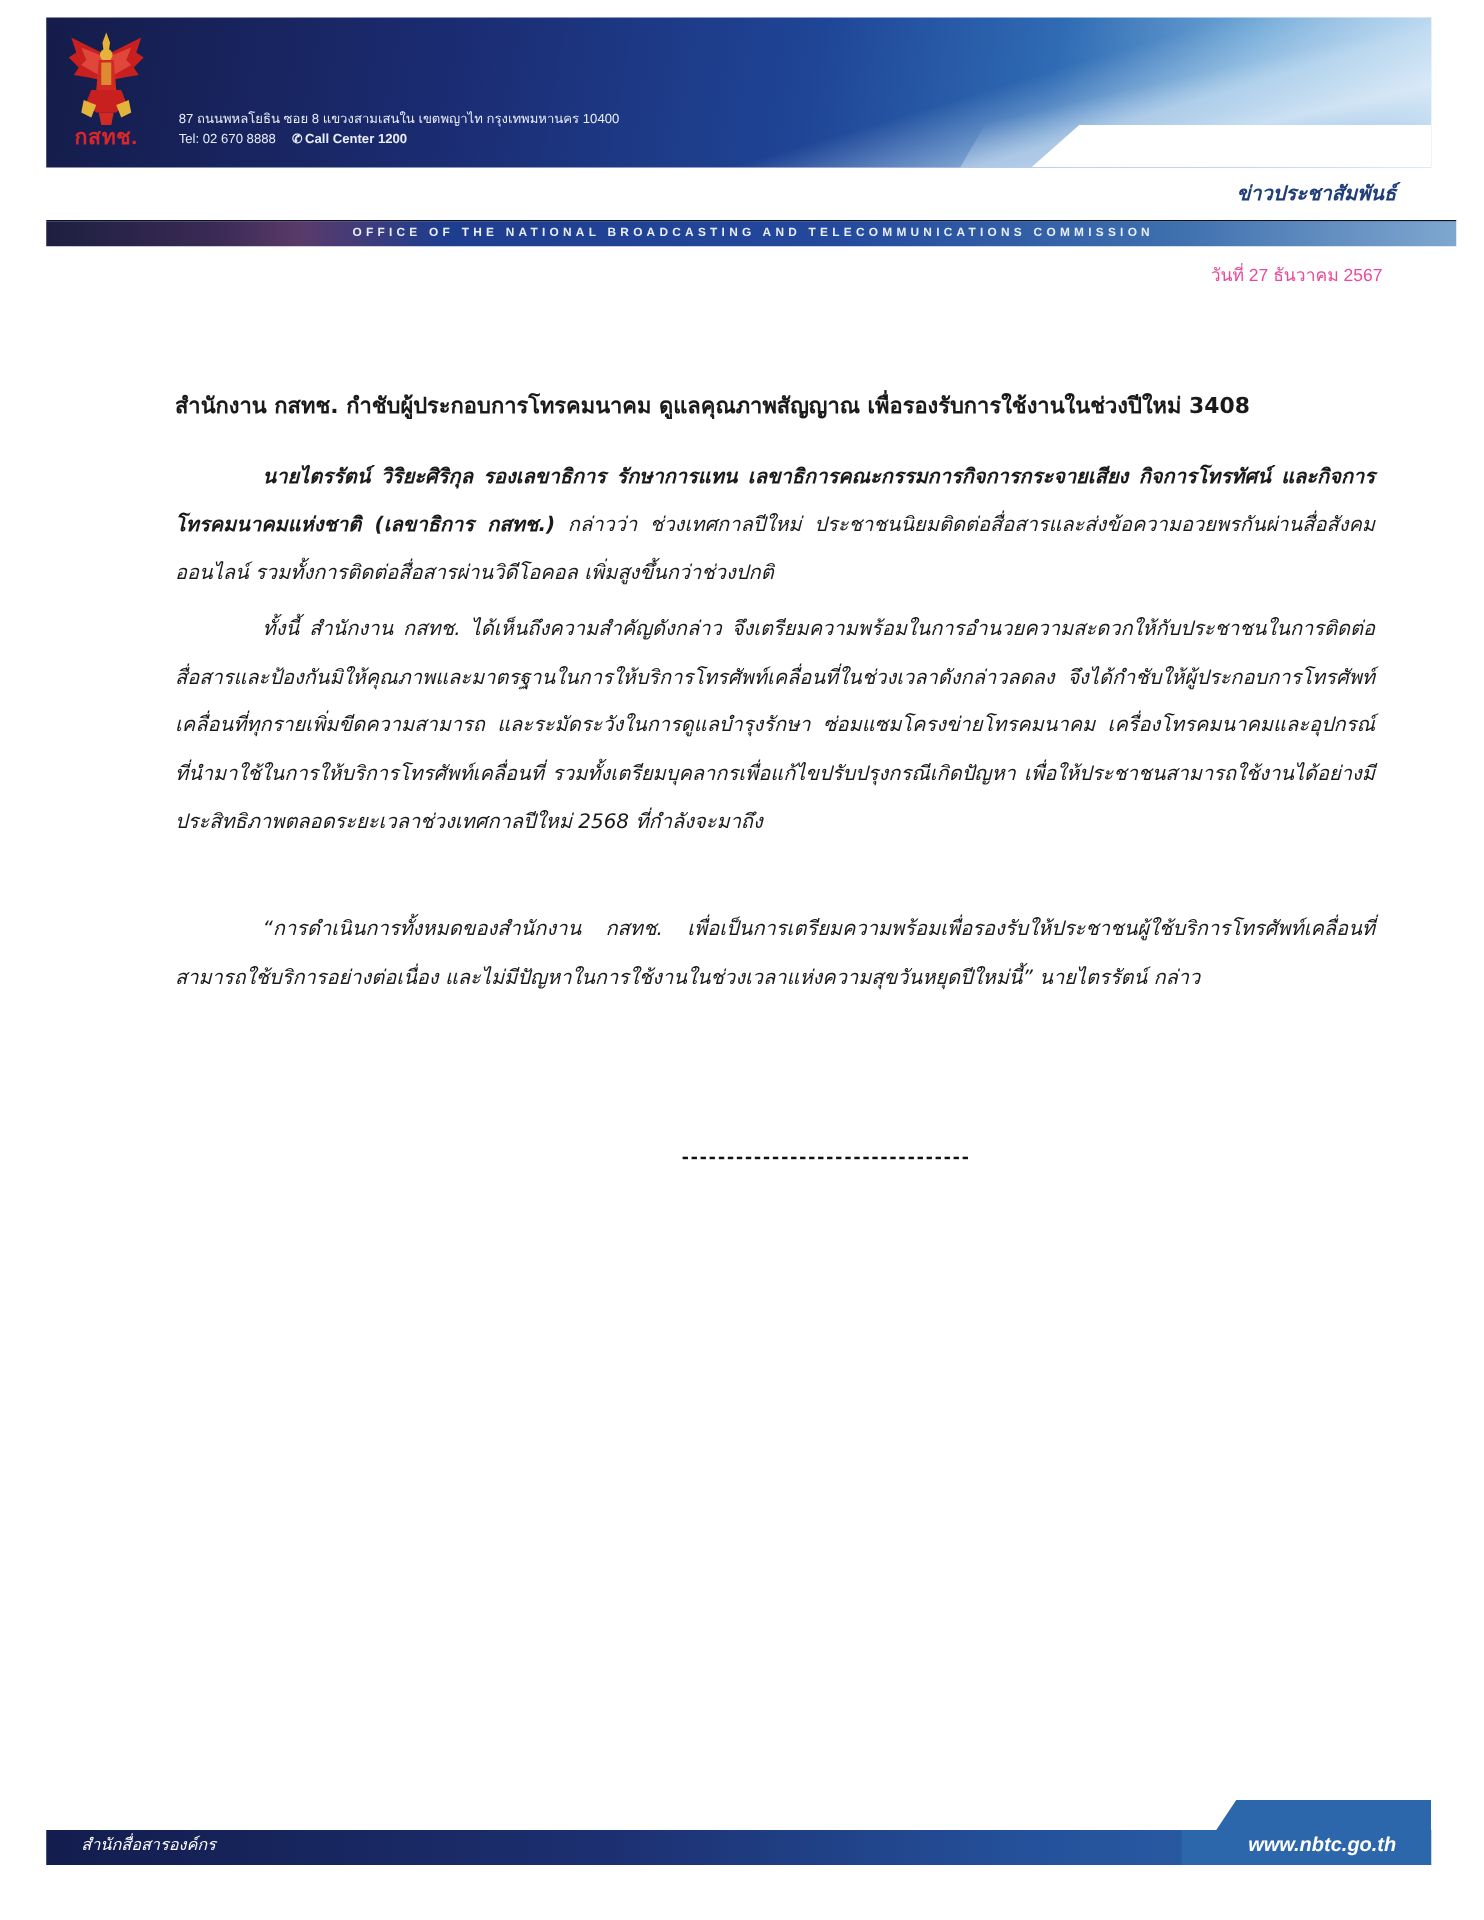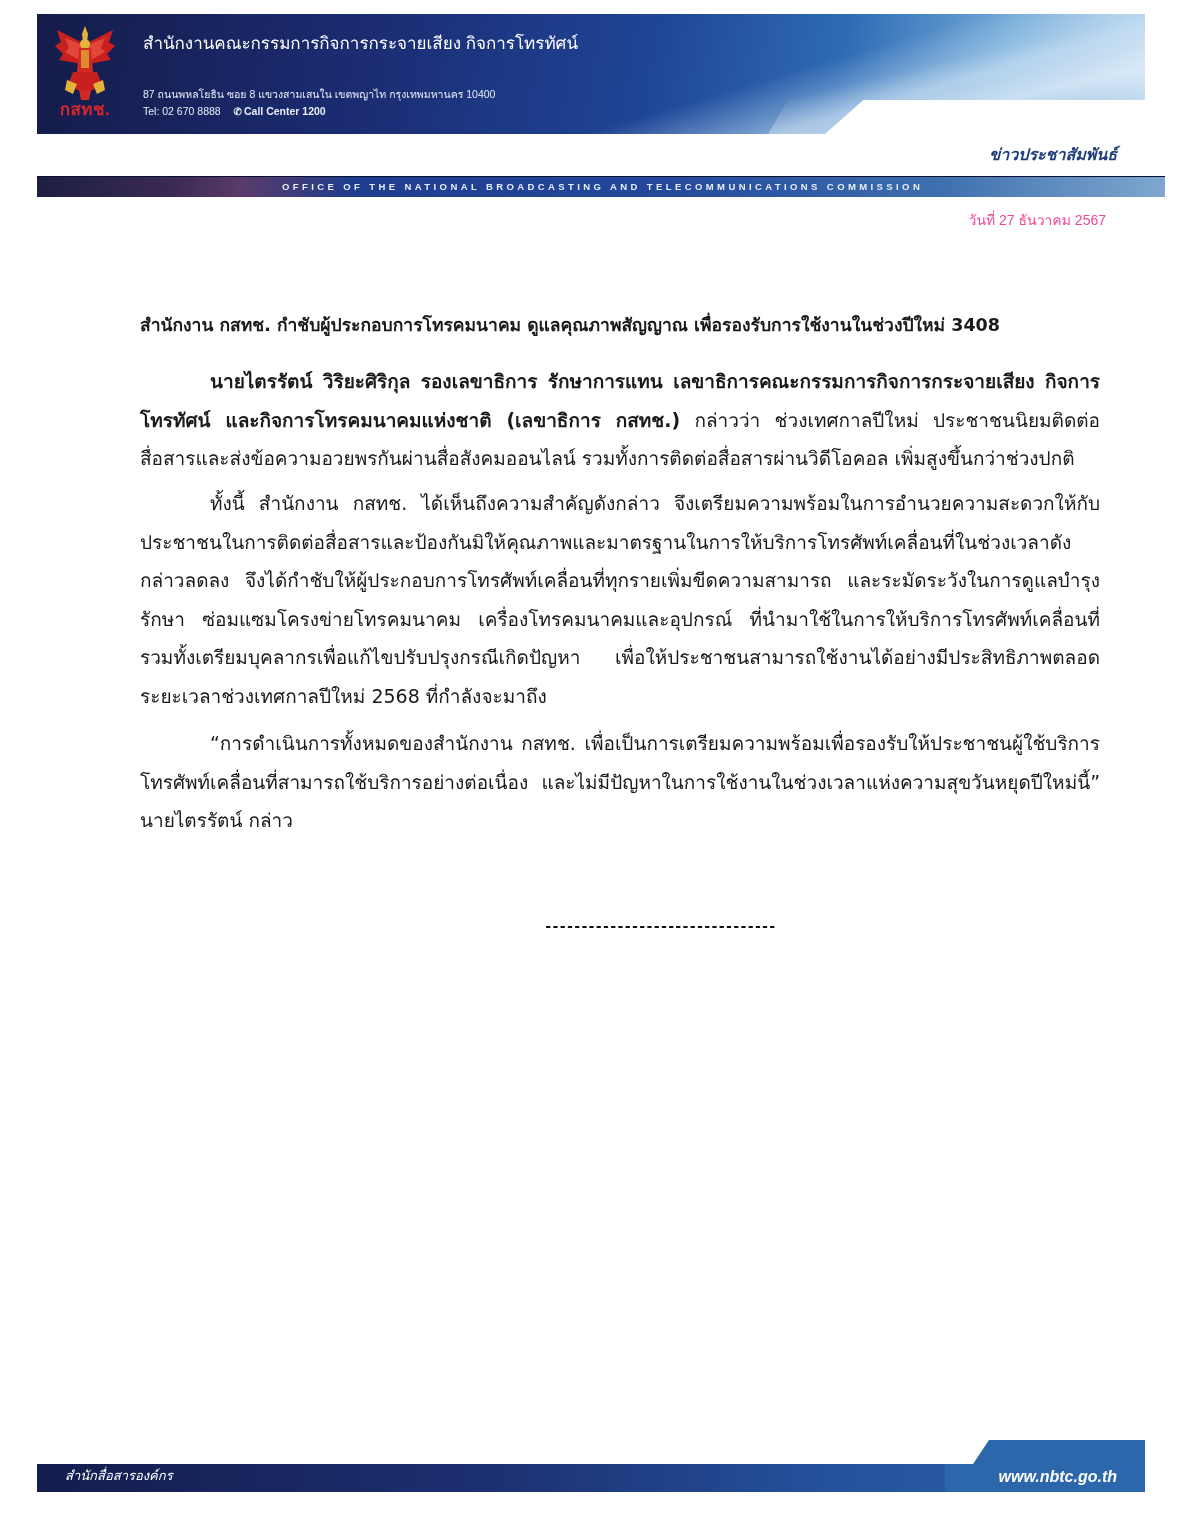--- a/index.html
+++ b/index.html
@@ -70,21 +70,21 @@
     }
 
     .doc-date {
       position: absolute; right: 81px; top: 209px;
       font-size: 14px; color: #ec4899; font-family: "Liberation Sans", sans-serif;
     }
 
     
     .content {
       position: absolute; left: 140px; width: 960px;
-      font-size: 19px; line-height: 38.5px; color: #1a1a1a;
+      font-size: 16px; line-height: 38.5px; color: #1a1a1a; font-style: italic;
     }
     .headline {
       position: absolute; left: 140px; top: 310px; width: 970px;
       font-weight: bold; font-size: 17.5px; line-height: 30px; white-space: nowrap;
     }
     .para { text-align: justify; text-align-last: left; }
     .para .indent { display: inline-block; width: 70px; }
     .p1 { top: 362px; }
     .p2 { top: 484px; }
     .p3 { top: 724px; }
@@ -146,21 +146,20 @@
 
       <path d="M22 48 L46 48 L50 58 L42 66 L26 66 L18 58 Z" fill="#c8201f"></path>
       <path d="M16 56 L26 60 L22 70 L14 66 Z" fill="#e3b33b"></path>
       <path d="M52 56 L42 60 L46 70 L54 66 Z" fill="#e3b33b"></path>
       <path d="M28 66 L40 66 L38 76 L30 76 Z" fill="#d12a23"></path>
     </svg>
     <div class="logo-text">กสทช.</div>
   </div>
 
   <div class="org-title">
-    <div>สำนักงานคณะกรรมการกิจการกระจายเสียง กิจการโทรทัศน์</div>
   </div>
   <div class="org-address">87 ถนนพหลโยธิน ซอย 8 แขวงสามเสนใน เขตพญาไท กรุงเทพมหานคร 10400</div>
   <div class="org-contact">
     <span>Tel: 02 670 8888</span>
     <span class="cc">
       <span class="phone-glyph">✆</span><span>Call Center  1200</span>
     </span>
   </div>
 </div>
 

